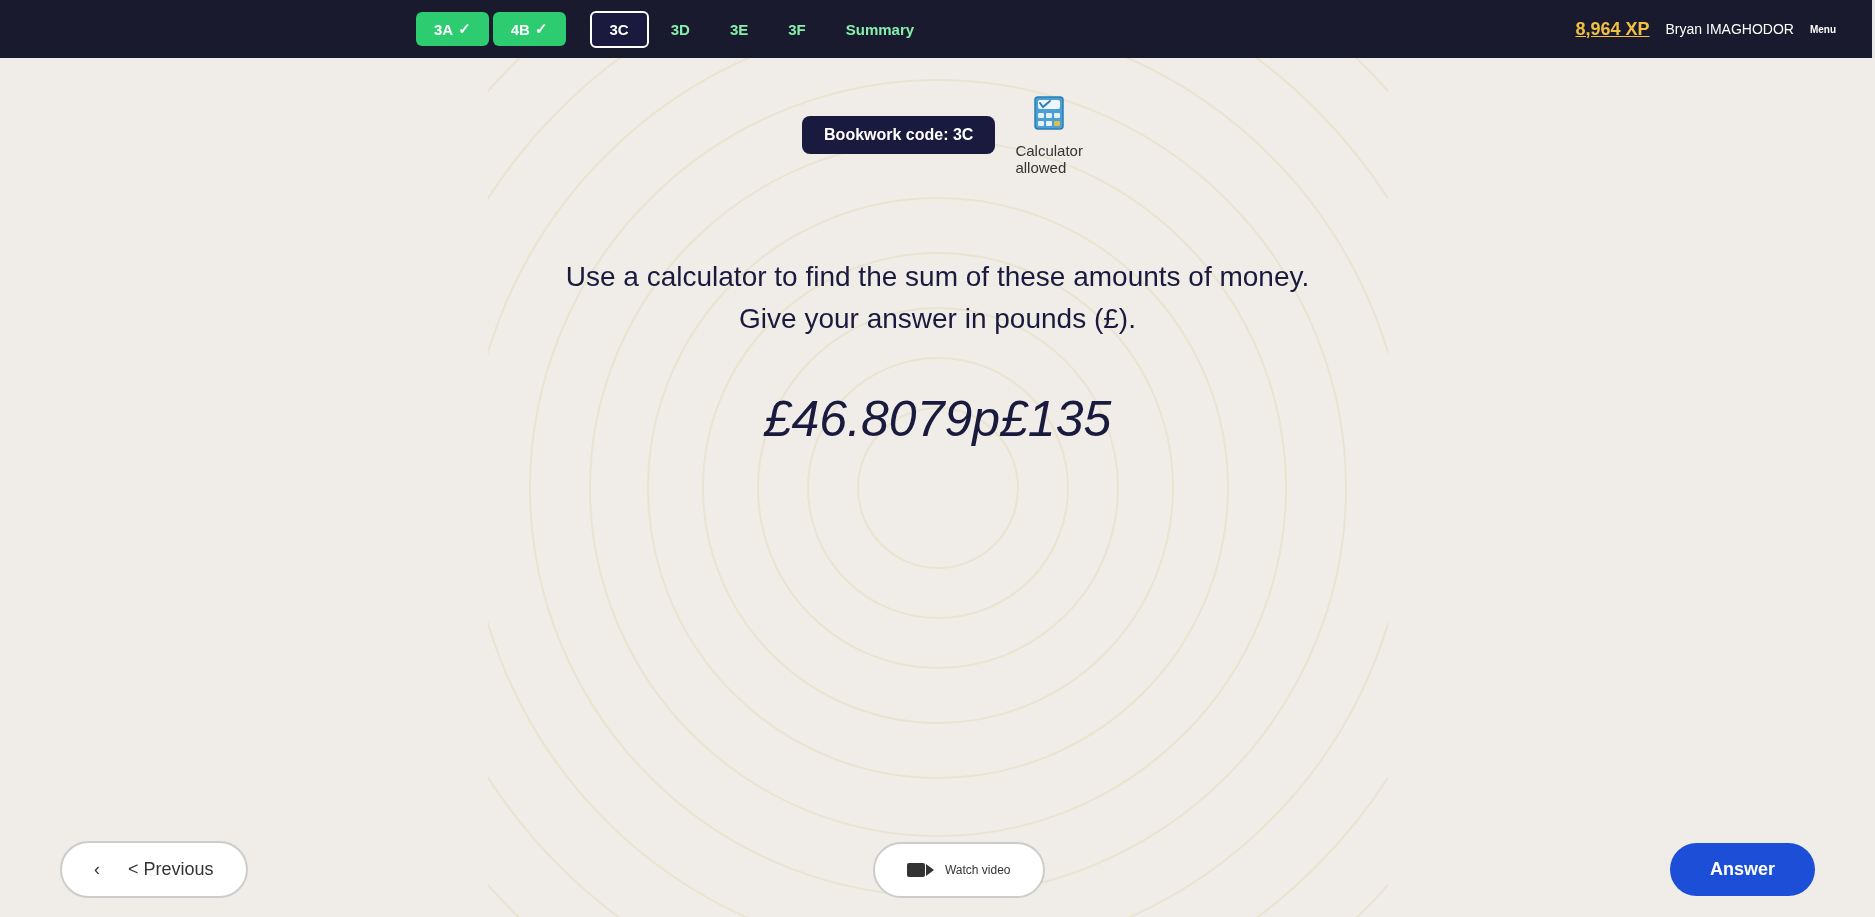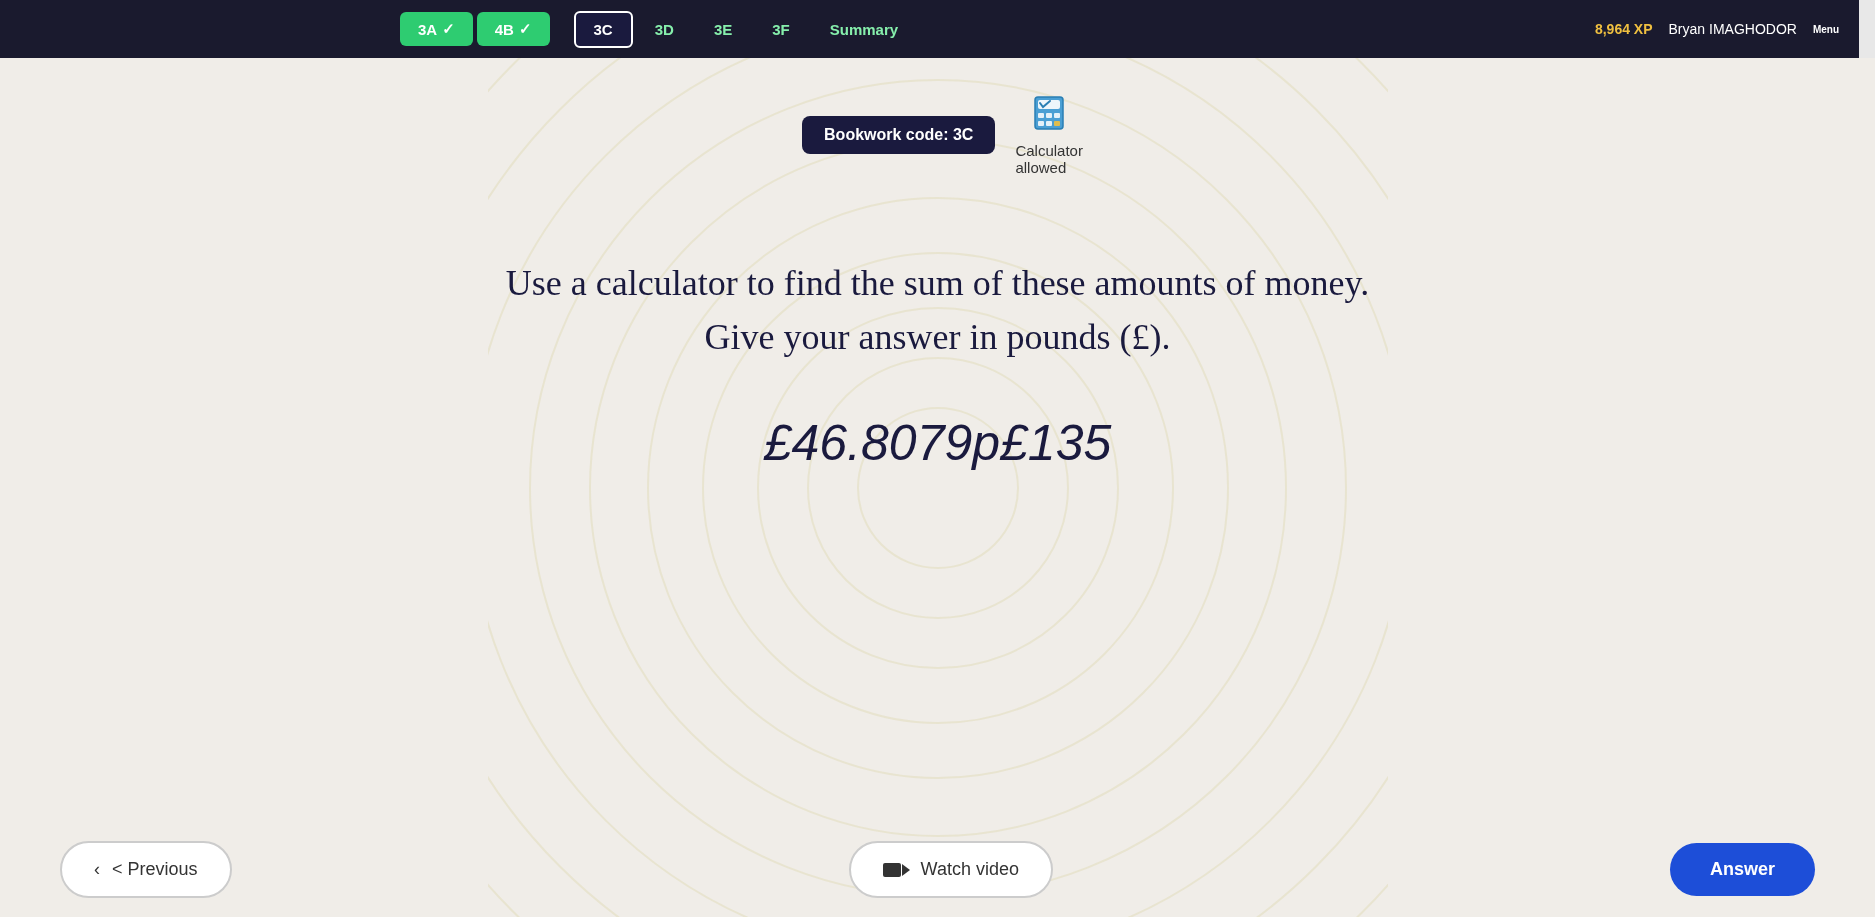--- a/index.html
+++ b/index.html
@@ -11,26 +11,26 @@
       background: #e8e8e8;
       overflow: hidden;
       position: relative;
     }
 
     
     .top-nav {
       position: absolute;
       top: 0;
       left: 0;
-      right: 16px;
+      right: 3px;
       height: 58px;
       background: #1a1a2e;
       display: flex;
       align-items: center;
-      padding: 0 20px;
+      padding: 0 36px;
       z-index: 10;
     }
 
     .nav-tabs {
       display: flex;
       align-items: center;
       gap: 4px;
       margin-left: 380px;
     }
 
@@ -71,21 +71,22 @@
       display: flex;
       align-items: center;
       gap: 16px;
       color: white;
       font-size: 14px;
     }
 
     .xp-badge {
       color: #f0c040;
       font-weight: 700;
-      font-size: 14px;
+      font-size: 18px;
+      text-decoration: underline;
     }
 
     .menu-btn {
       color: white;
       font-size: 10px;
       font-weight: 600;
       cursor: pointer;
     }
 
     
@@ -162,25 +163,24 @@
 
     
     .question-area {
       position: relative;
       z-index: 2;
       text-align: center;
       margin-top: 80px;
     }
 
     .question-text {
-      font-size: 36px;
+      font-size: 28px;
       color: #1a1a3e;
       line-height: 1.5;
       font-weight: 400;
-      font-family: Liberation Serif, serif;
     }
 
     
     .amounts-row {
       position: relative;
       z-index: 2;
       display: flex;
       align-items: center;
       justify-content: center;
       margin-top: 50px;
@@ -219,21 +219,21 @@
       align-items: center;
       gap: 8px;
       font-weight: 500;
     }
 
     .watch-video-btn {
       background: white;
       border: 2px solid #ccc;
       border-radius: 30px;
       padding: 16px 32px;
-      font-size: 18px;
+      font-size: 12px;
       color: #333;
       cursor: pointer;
       display: flex;
       align-items: center;
       gap: 10px;
       font-weight: 500;
     }
 
     .answer-btn {
       background: #1d4ed8;
@@ -334,21 +334,21 @@
     <span class="amount-value">£46.80</span>
     <span class="amount-value">79p</span>
     <span class="amount-value">£135</span>
   </div>
 
 </div>
 
 <div class="bottom-bar">
   <button class="prev-btn">
     <span>‹</span>
-    <span style="margin-left:4px;">&lt; Previous</span>
+    <span style="margin-left:20px;">&lt; Previous</span>
   </button>
 
   <button class="watch-video-btn">
     <span style="display:inline-flex;align-items:center;gap:4px;">
 
       <svg width="28" height="20" viewBox="0 0 28 20">
         <rect x="0" y="3" width="18" height="14" rx="2" fill="#333"></rect>
         <polygon points="19,4 27,10 19,16" fill="#333"></polygon>
       </svg>
     </span>

